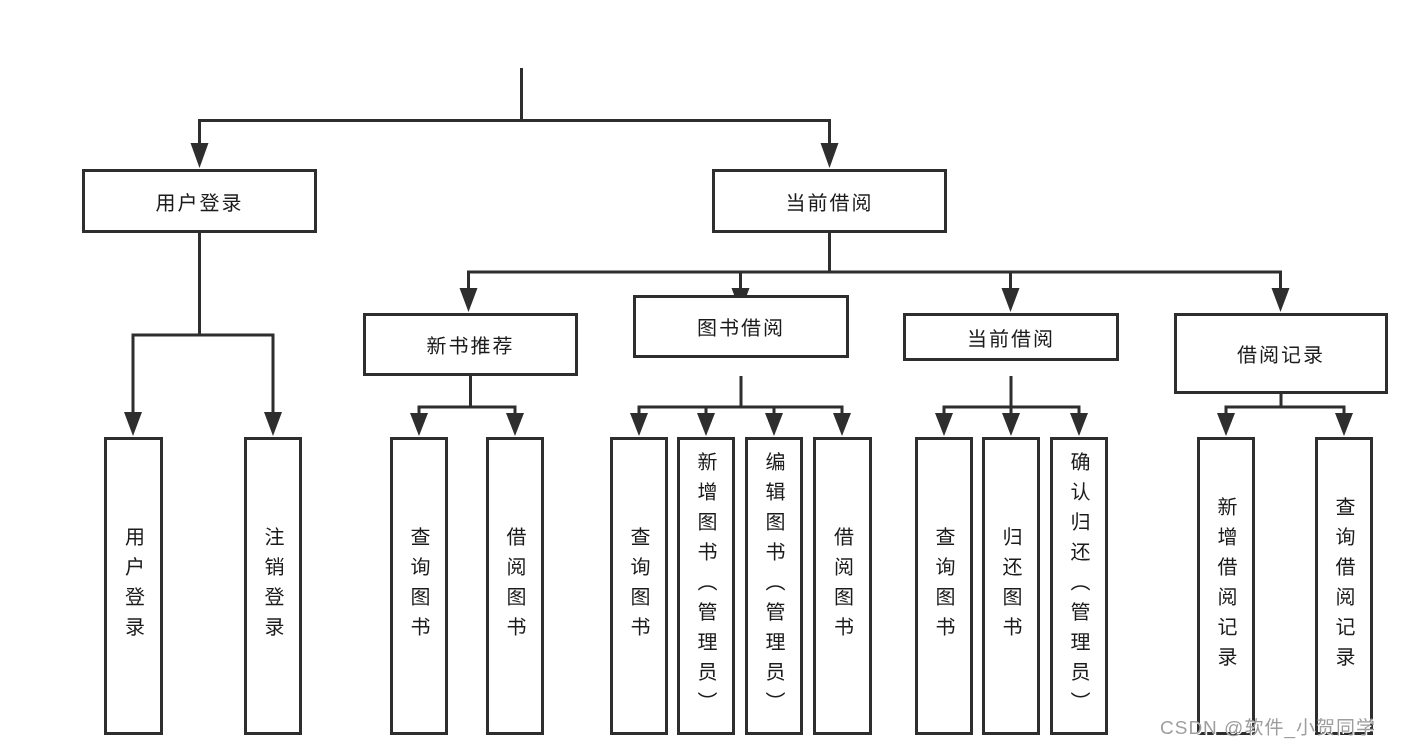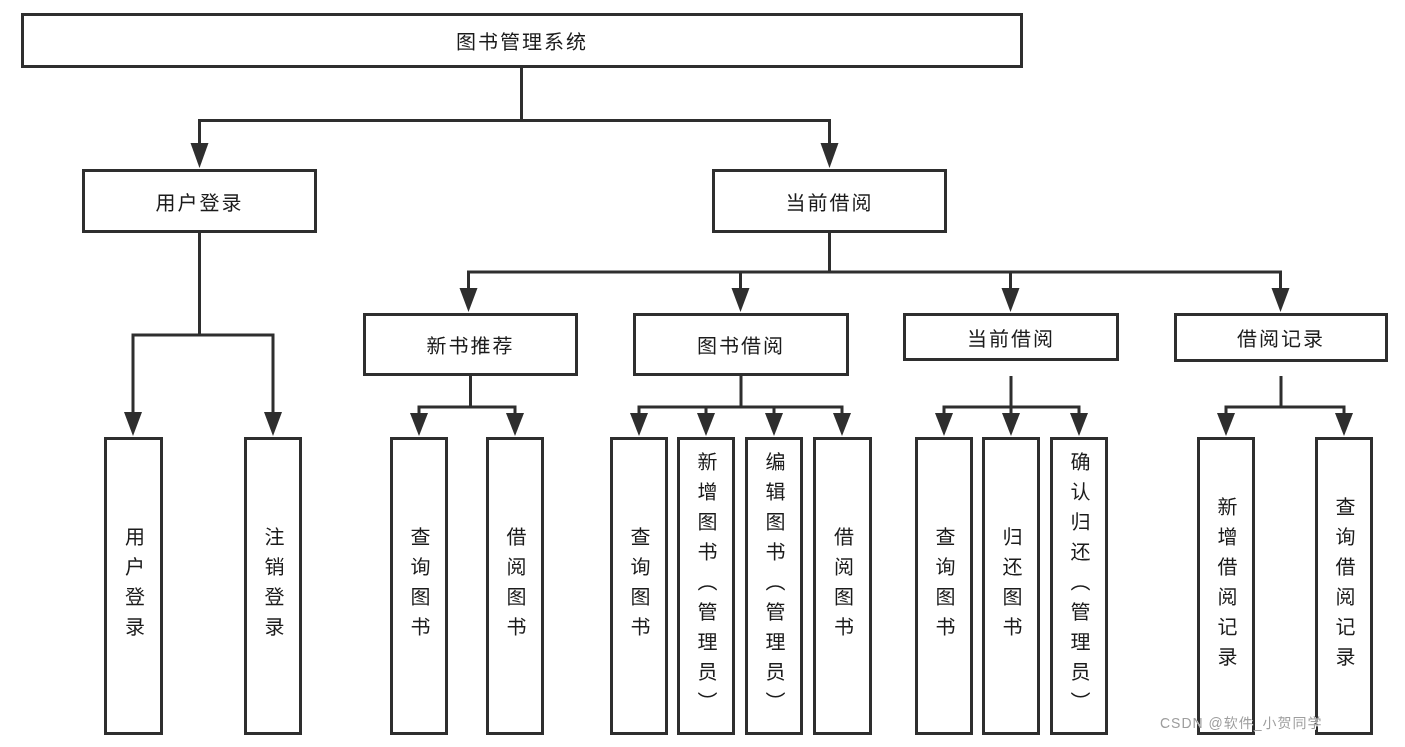--- a/index.html
+++ b/index.html
@@ -39,21 +39,21 @@
     left: 0; top: 0;
     z-index: 1;
     pointer-events: none;
   }
   #connectors path { stroke: #2e2e2e; stroke-width: 3; fill: none; }
   #connectors polygon { fill: #2e2e2e; stroke: none; }
   .watermark {
     position: absolute;
     left: 1160px;
     top: 712px;
-    font-size: 14px;
+    font-size: 19px;
     letter-spacing: 1px;
     color: #9e9e9e;
     text-shadow: 1px 1px 0 #ffffff;
     white-space: nowrap;
     z-index: 3;
   }
 </style>
 </head>
 <body>
 
@@ -102,29 +102,28 @@
       <polygon points="1070,413 1088,413 1079,436"></polygon>
     </g>
 
     <g>
       <path d="M1281,376 L1281,407 M1224.5,407 L1345.5,407 M1226,407 L1226,415 M1344,407 L1344,415"></path>
       <polygon points="1217,413 1235,413 1226,436"></polygon>
       <polygon points="1335,413 1353,413 1344,436"></polygon>
     </g>
   </svg>
 
-  <div class="box hbox" style="left:21px;top:13px;width:1002px;height:55px">图书管理系统</div>
 
   <div class="box hbox" style="left:82px;top:169px;width:235px;height:64px">用户登录</div>
   <div class="box hbox" style="left:712px;top:169px;width:235px;height:64px">当前借阅</div>
 
   <div class="box hbox" style="left:363px;top:313px;width:215px;height:63px">新书推荐</div>
-  <div class="box hbox" style="left:633px;top:313px;width:216px;height:63px">图书借阅</div>
+  <div class="box hbox" style="left:633px;top:295px;width:216px;height:63px">图书借阅</div>
   <div class="box hbox" style="left:903px;top:313px;width:216px;height:48px">当前借阅</div>
-  <div class="box hbox" style="left:1174px;top:313px;width:214px;height:49px">借阅记录</div>
+  <div class="box hbox" style="left:1174px;top:313px;width:214px;height:81px">借阅记录</div>
 
   <div class="box vbox" style="left:104px;top:437px;width:59px;height:298px">用户登录</div>
   <div class="box vbox" style="left:244px;top:437px;width:58px;height:298px">注销登录</div>
 
   <div class="box vbox" style="left:390px;top:437px;width:58px;height:298px">查询图书</div>
   <div class="box vbox" style="left:486px;top:437px;width:58px;height:298px">借阅图书</div>
 
   <div class="box vbox" style="left:610px;top:437px;width:58px;height:298px">查询图书</div>
   <div class="box vbox" style="left:677px;top:437px;width:58px;height:298px">新增图书（管理员）</div>
   <div class="box vbox" style="left:745px;top:437px;width:58px;height:298px">编辑图书（管理员）</div>

